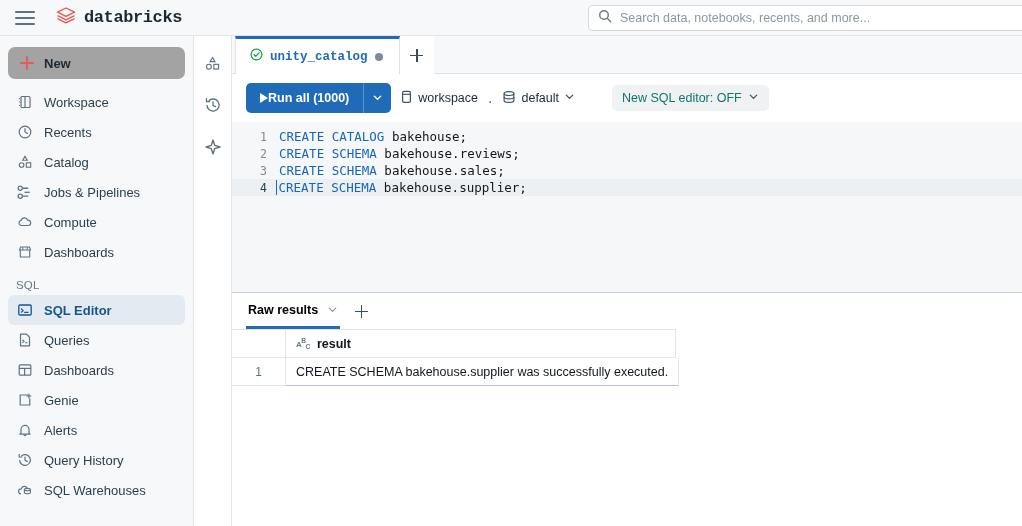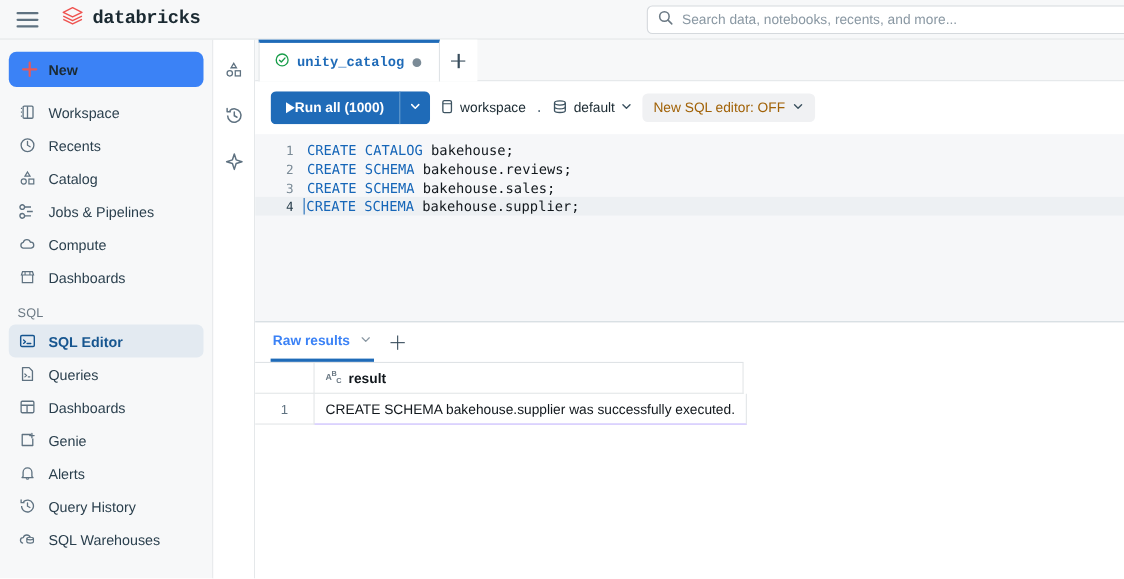--- a/index.html
+++ b/index.html
@@ -45,21 +45,21 @@
   #sidebar {
     width: 194px; min-width: 194px;
     background: #f7f8f9;
     border-right: 1px solid #e3e6e8;
     padding: 6px 8px 0 8px;
     overflow: hidden;
   }
   .new-btn {
     display: flex; align-items: center; gap: 10px;
     height: 32px; margin: 5px 0 8px 0;
-    background: #3b82f6; border-radius: 7px;
+    background: #a3a3a3; border-radius: 7px;
     padding: 0 12px; cursor: pointer;
   }
   .new-plus { position: relative; width: 14px; height: 14px; }
   .new-plus:before, .new-plus:after { content: ""; position: absolute; background: #e8595a; border-radius: 1px; }
   .new-plus:before { left: 6px; top: 0; width: 2px; height: 14px; }
   .new-plus:after { top: 6px; left: 0; height: 2px; width: 14px; }
   .new-label { font-size: 13px; font-weight: 600; color: #1b2a32; }
 
   .nav-item {
     display: flex; align-items: center; gap: 11px;
@@ -119,39 +119,39 @@
   .runbtn .tri { width: 0; height: 0; border-left: 8px solid #fff; border-top: 5px solid transparent; border-bottom: 5px solid transparent; }
   .run-caret {
     background: #1f6bb8; width: 28px; display: flex; align-items: center; justify-content: center;
     border-left: 1px solid #5b94cb; cursor: pointer;
   }
   .ctx { display: flex; align-items: center; gap: 5px; font-size: 12.5px; color: #1b2a32; cursor: pointer; }
   .ctx-sep { color: #5f7281; margin: 0 1px; }
   .editor-pill {
     background: #f0f1f3; border-radius: 5px; height: 26px;
     display: flex; align-items: center; gap: 6px; padding: 0 10px;
-    font-size: 12.5px; color: #a16207; cursor: pointer;
+    font-size: 12.5px; color: #0f766e; cursor: pointer; margin-left: 28px;
   }
 
   
   #editor { background: #f6f7f9; height: 170px; min-height: 170px; padding-top: 6px; position: relative; overflow: hidden; }
   .code-row { display: flex; height: 17px; align-items: center; font-family: "DejaVu Sans Mono", monospace; font-size: 12.5px; }
   .code-row.current { background: #edf0f3; }
   .gutter { width: 44px; min-width: 44px; text-align: right; padding-right: 9px; color: #7b8b97; font-size: 11.5px; font-family: "DejaVu Sans Mono", monospace; }
   .code-row.current .gutter { color: #2a3f4d; }
   .codeline { flex: 1; white-space: pre; color: #11171c; padding-left: 3px; }
   .code-row.current .codeline { border-left: 1.5px solid #1f6bb8; padding-left: 1.5px; }
   .kw { color: #1666b8; }
   .ident { color: #11171c; }
 
   
   #resultpane { flex: 1; background: #fff; border-top: 1px solid #c9d1d8; display: flex; flex-direction: column; min-height: 0; }
   #resulttabs { height: 36px; min-height: 36px; display: flex; align-items: center; padding-left: 14px; gap: 6px; }
   .rtab { display: flex; align-items: center; gap: 9px; height: 36px; padding: 0 2px; cursor: pointer; border-bottom: 3px solid #1f6bb8; }
-  .rtab-label { font-size: 12.5px; font-weight: 700; color: #3b82f6; }
+  .rtab-label { font-size: 12.5px; font-weight: 700; color: #000000; }
   .rtab-add { width: 30px; height: 30px; display: flex; align-items: center; justify-content: center; cursor: pointer; }
 
   .grid { border-top: 1px solid #dfe3e6; width: 444px; }
   .grid-row { display: flex; }
   .gcell-num {
     width: 54px; min-width: 54px; height: 28px;
     border-right: 1px solid #e3e6e8; border-bottom: 1px solid #e3e6e8;
     display: flex; align-items: center; justify-content: center;
     font-size: 12px; color: #5f7281;
   }

